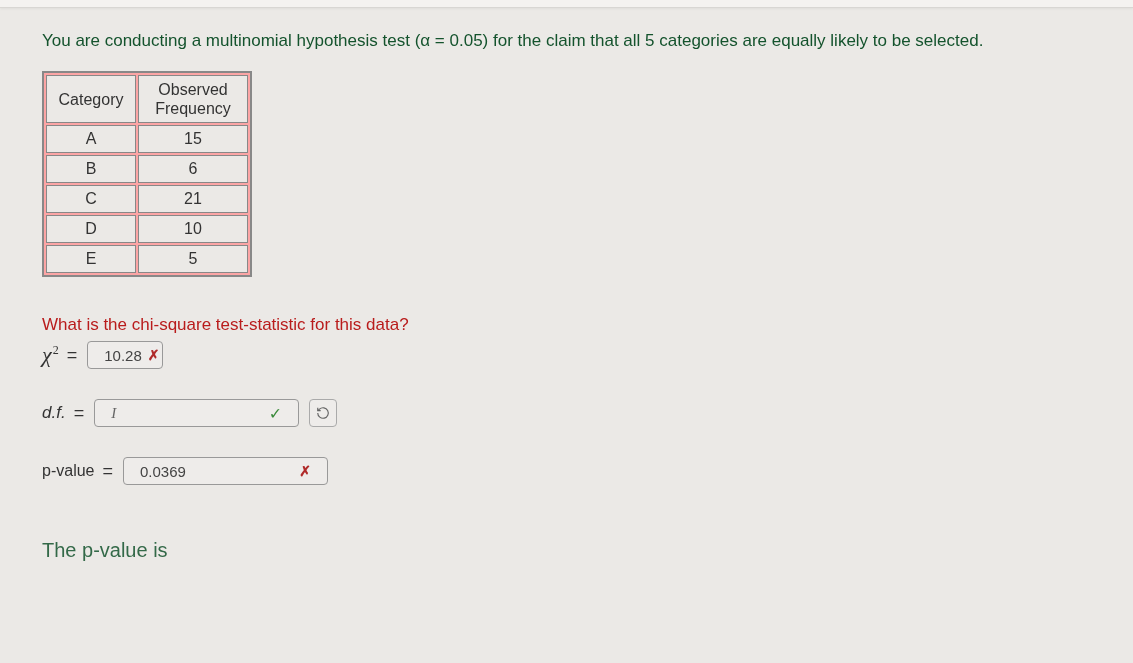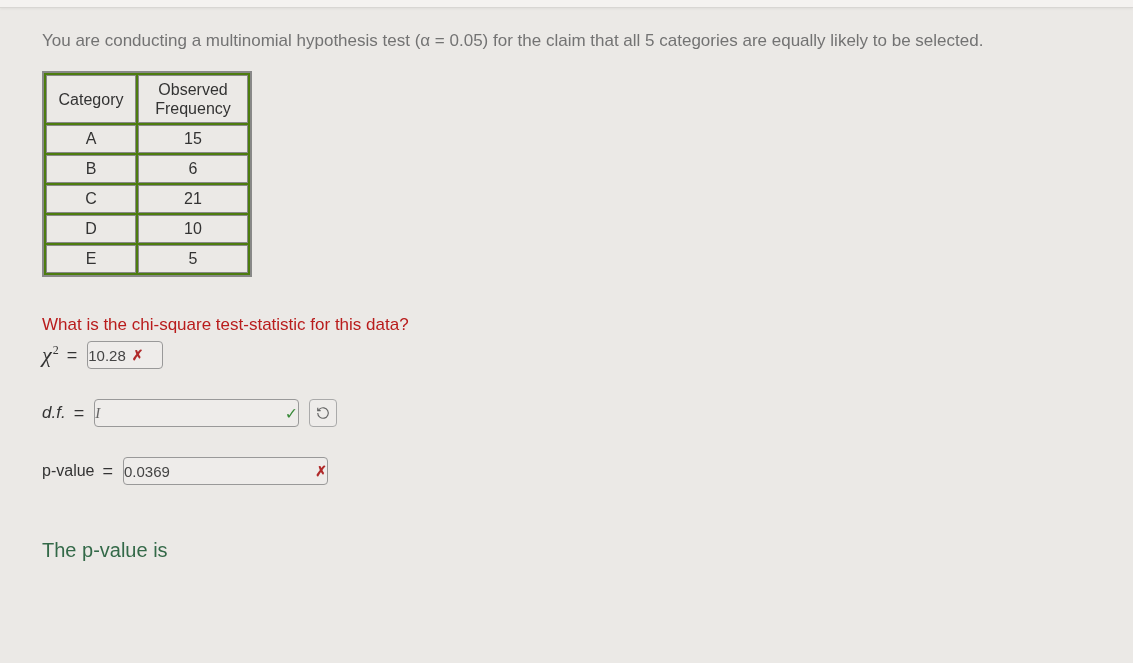--- a/index.html
+++ b/index.html
@@ -16,30 +16,30 @@
       height: 8px;
       background: #f4f2f0;
       border-bottom: 1px solid #d8d6d3;
       box-shadow: 0 1px 3px rgba(0,0,0,0.05);
     }
     .content {
       padding: 22px 42px;
     }
     .prompt-text {
       font-size: 17px;
-      color: #737373;
+      color: #14532d;
       line-height: 1.35;
       max-width: 1040px;
     }
     .data-table {
       margin-top: 18px;
       border-collapse: separate;
       border-spacing: 2px;
       border: 2px solid #888;
-      background: #4d7c0f;
+      background: #fca5a5;
     }
     .data-table th, .data-table td {
       background: #ebe9e6;
       border: 1px solid #888;
       padding: 4px 10px;
       font-size: 16px;
       color: #333;
     }
     .data-table th {
       font-weight: normal;
@@ -84,21 +84,21 @@
       font-style: italic;
       font-size: 17px;
     }
     .input-box {
       display: inline-flex;
       align-items: center;
       border: 1px solid #999;
       border-radius: 4px;
       background: #eeeceA;
       height: 28px;
-      padding: 0 0;
+      padding: 0 16px;
       font-size: 15px;
       color: #444;
       position: relative;
     }
     .input-box.short { width: 76px; justify-content: flex-start; }
     .input-box.wide { width: 205px; justify-content: space-between; }
     .input-box .val { flex: 0 0 auto; }
     .mark-x {
       color: #b02a2a;
       font-weight: bold;

